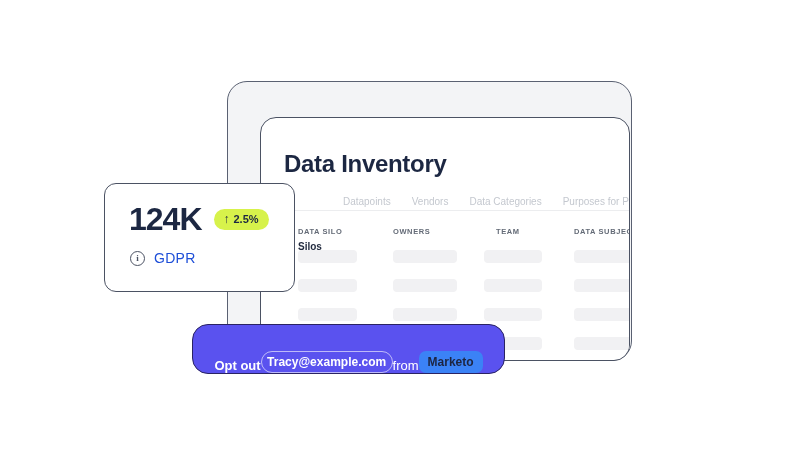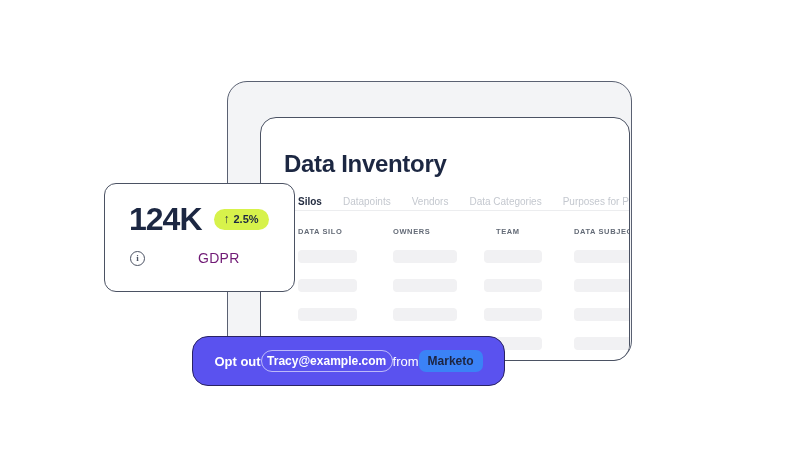--- a/index.html
+++ b/index.html
@@ -26,21 +26,21 @@
     font-size: 24px; font-weight: 700; letter-spacing: -0.3px; color: #1c2742;
     white-space: nowrap;
   }
   .tabs {
     position: absolute; left: 37px; top: 78px; right: 0;
     display: flex; gap: 21px; white-space: nowrap;
   }
   .tab {
     font-size: 10px; color: #c4c8cf; cursor: pointer; white-space: nowrap;
   }
-  .tab.active { color: #232c40; font-weight: 700; }
+  .tab.active { color: #232c40; font-weight: 700; margin-top: 45px; }
   .tabs-divider {
     position: absolute; left: 0; right: 0; top: 92px; height: 1px; background: #ecedef;
   }
   .thead span {
     position: absolute; top: 109px;
     font-size: 7.5px; font-weight: 700; letter-spacing: 0.6px; color: #646b77;
     white-space: nowrap;
   }
   .col-1 { left: 37px; }  .col-2 { left: 132px; }
   .col-3 { left: 235px; } .col-4 { left: 313px; }
@@ -67,27 +67,27 @@
   }
   .trend-badge .arrow { font-size: 12px; font-weight: 700; }
   .stat-meta {
     position: absolute; left: 25px; top: 66px; display: flex; align-items: center; gap: 9px;
   }
   .info-icon {
     width: 15px; height: 15px; border: 1.4px solid #4b5263; border-radius: 50%;
     display: inline-flex; align-items: center; justify-content: center;
     font-size: 9px; font-weight: 700; color: #4b5263; font-family: "Liberation Serif", serif;
   }
-  .stat-label { font-size: 14px; color: #701a75; letter-spacing: 0.3px; margin-left: 44px; }
+  .stat-label { font-size: 14px; color: #1d4ed8; letter-spacing: 0.3px; }
 
   
   .optout-bar {
-    position: absolute; left: 192px; top: 336px; width: 313px; height: 50px;
+    position: absolute; left: 192px; top: 324px; width: 313px; height: 50px;
     background: #5a52ef; border: 1.5px solid #2a2363; border-radius: 16px;
-    z-index: 4; display: flex; align-items: center; justify-content: center; 
+    z-index: 4; display: flex; align-items: flex-end; justify-content: center; 
   }
   .optout-action { font-size: 13px; font-weight: 700; color: #ffffff; white-space: nowrap; }
   .email-token {
     width: 132px; height: 22px; border: 1.5px solid rgba(255,255,255,0.6); border-radius: 11px;
     display: flex; align-items: center; justify-content: center;
     font-size: 12px; font-weight: 600; color: #ffffff; white-space: nowrap; cursor: pointer;
   }
   .optout-connector { font-size: 13px; color: #ffffff; white-space: nowrap; }
   .vendor-button {
     width: 64px; height: 22px; background: #3b82f6; border-radius: 7px; border: none;

